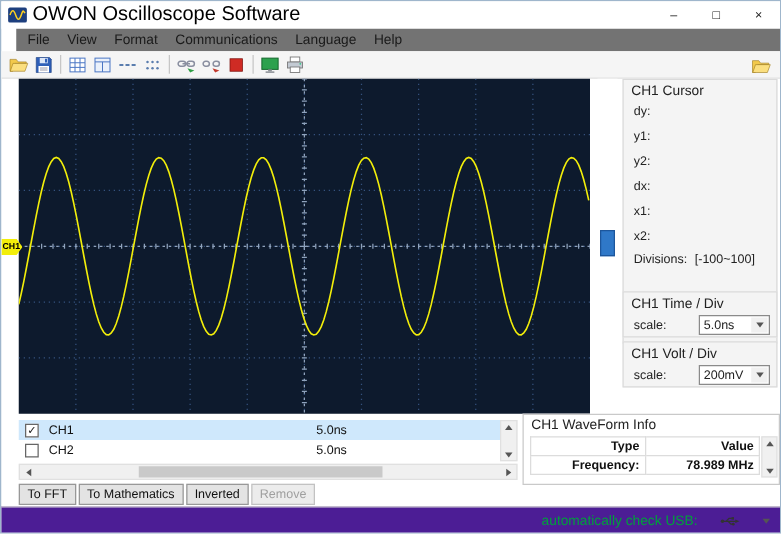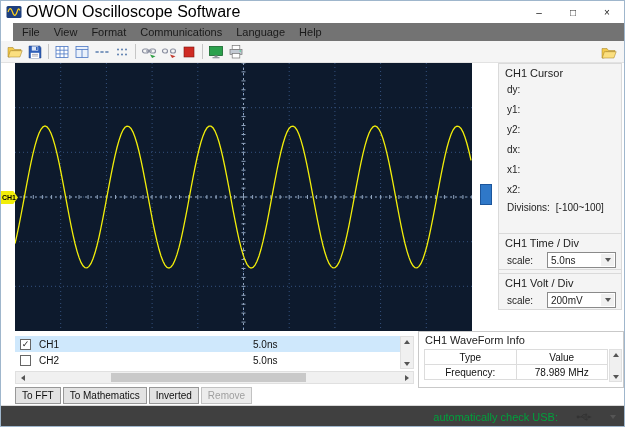--- a/index.html
+++ b/index.html
@@ -37,21 +37,21 @@
 
   
   .group{position:absolute;left:497px;width:124px;background:#f4f4f4;border:1px solid #dadada;overflow:hidden}
   .group-title{font-size:11px;color:#222;padding:3px 0 0 6px;height:16px;white-space:nowrap}
   #grp-cursor{top:62px;height:212px}
   #grp-time{top:232px;height:37px}
   #grp-volt{top:272px;height:37px}
   .cursor-field{font-size:10px;color:#222;padding-left:8px;height:20px;line-height:20px}
   .divisions-row{display:flex;gap:6px;font-size:10px;color:#222;padding-left:8px;height:16px;line-height:16px;white-space:nowrap}
   .clipped-value{font-size:10px;color:#222;padding-left:52px;height:16px;line-height:16px}
-  .scale-row{display:flex;align-items:center;padding:2px 5px 0 8px;gap:10px;font-size:10px;color:#222}
+  .scale-row{display:flex;align-items:center;padding:2px 5px 0 8px;gap:22px;font-size:10px;color:#222}
   .scale-label{width:30px}
   .combo{flex:1;height:16px;background:#fff;border:1px solid #8a8a8a;display:flex;align-items:center;position:relative;font-size:10px;padding-left:3px;overflow:hidden;white-space:nowrap}
   .combo .chev{position:absolute;right:1px;top:1px;width:13px;height:12px;display:flex;align-items:center;justify-content:center;background:#f0f0f0}
   .tri-down{width:0;height:0;border-left:3px solid transparent;border-right:3px solid transparent;border-top:4px solid #555}
   .tri-up{width:0;height:0;border-left:3px solid transparent;border-right:3px solid transparent;border-bottom:4px solid #555}
   .tri-left{width:0;height:0;border-top:3px solid transparent;border-bottom:3px solid transparent;border-right:4px solid #555}
   .tri-right{width:0;height:0;border-top:3px solid transparent;border-bottom:3px solid transparent;border-left:4px solid #555}
 
   
   .chan-list{position:absolute;left:14px;top:335px;width:399px;height:33px;background:#fff}
@@ -75,25 +75,25 @@
 
   
   .action-btns{position:absolute;left:14px;top:386px;display:flex;gap:2px}
   .abtn{font-size:10px;padding:0 6px;height:17px;background:#e3e3e3;border:1px solid #989898;color:#111;display:flex;align-items:center;white-space:nowrap}
   .abtn.disabled{color:#9f9f9f;background:#ececec;border-color:#c2c2c2}
 
   
   .info-panel{position:absolute;left:417px;top:330px;width:206px;height:57px;background:#fff;border:1px solid #c9c9c9}
   .info-title{font-size:11px;color:#222;padding:2px 0 0 6px;height:15px;white-space:nowrap}
   .info-table{position:absolute;left:5px;top:17px;width:184px;border-collapse:collapse;table-layout:fixed}
-  .info-table th,.info-table td{border:1px solid #dcdcdc;font-size:10px;font-weight:normal;text-align:center;padding:1px 16px;height:15px;color:#111;white-space:nowrap;overflow:hidden}
+  .info-table th,.info-table td{border:1px solid #dcdcdc;font-size:10px;font-weight:bold;text-align:right;padding:1px 4px;height:15px;color:#111;white-space:nowrap;overflow:hidden}
   .info-vscroll{position:absolute;left:190px;top:17px;width:13px;height:33px;background:#f0f0f0;border:1px solid #e0e0e0}
 
   
-  .statusbar{position:absolute;left:0;top:404px;width:100%;height:23px;background:#404040;border-top:1px solid #dadada;display:flex;align-items:center;justify-content:flex-end;padding-right:8px;gap:18px}
+  .statusbar{position:absolute;left:0;top:404px;width:100%;height:23px;background:#4c1d95;border-top:1px solid #dadada;display:flex;align-items:center;justify-content:flex-end;padding-right:8px;gap:18px}
   .usb-text{color:#00a03c;font-size:11px;white-space:nowrap}
   .usb-icon{display:flex;align-items:center}
   .chev-wrap{display:flex;align-items:center}
 </style>
 </head>
 <body>
 
 <div class="window">
 
   <div class="titlebar">

